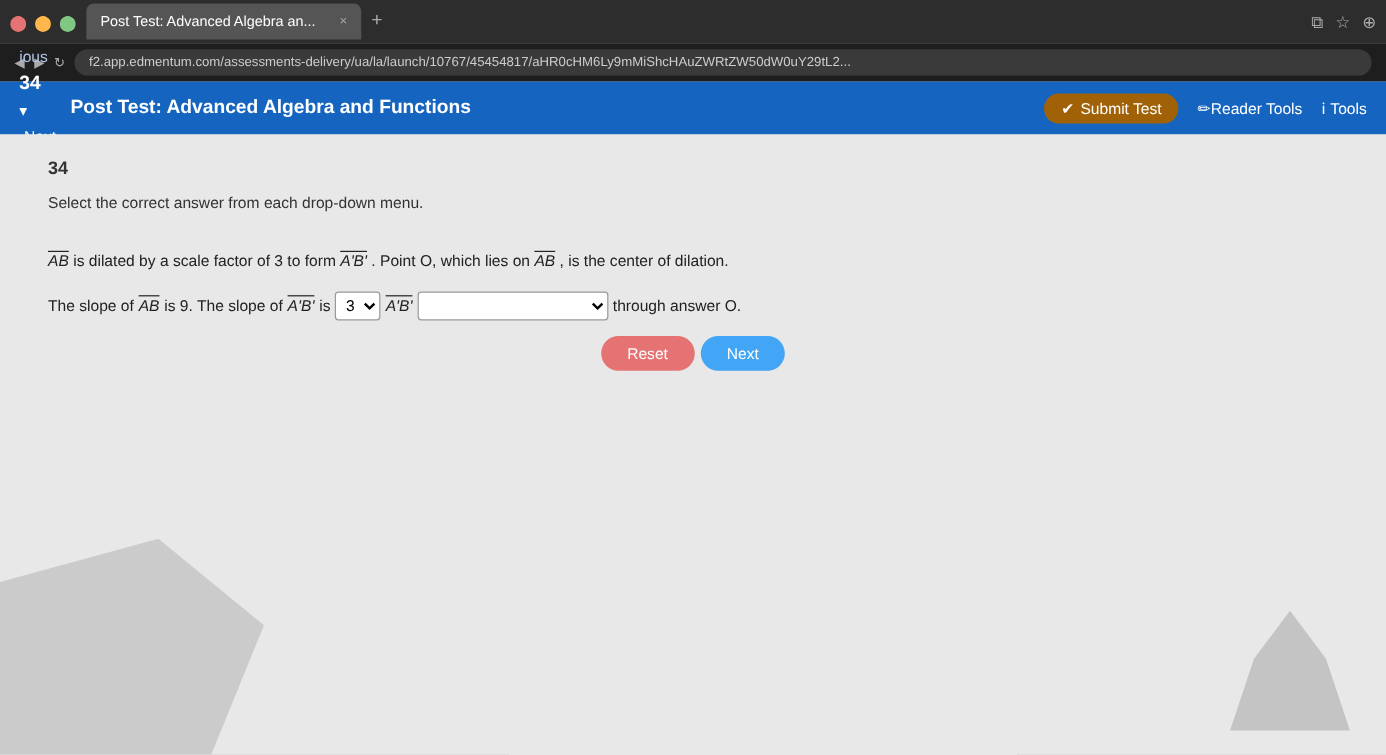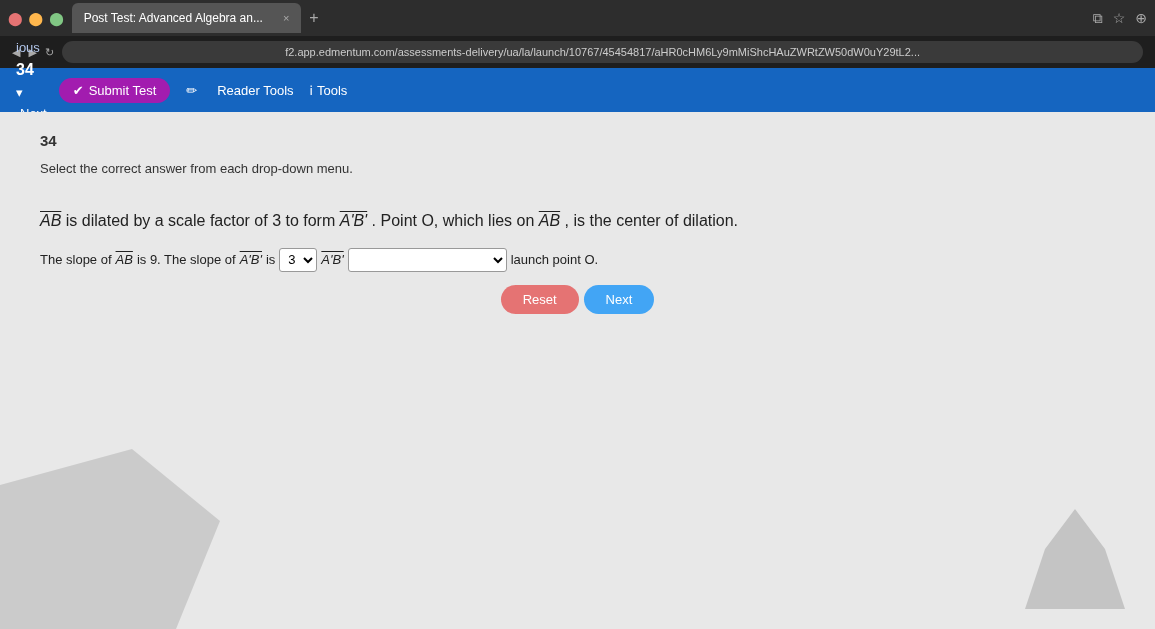--- a/index.html
+++ b/index.html
@@ -62,21 +62,20 @@
     }
     .address-bar-input {
       flex: 1;
       background: #3a3a3a;
       border: none;
       border-radius: 12px;
       color: #ccc;
       font-size: 11px;
       padding: 4px 12px;
       height: 22px;
-      text-align: center;
     }
     .browser-icons {
       display: flex;
       gap: 10px;
       color: #aaa;
       font-size: 14px;
     }
 
     
     .app-header {
@@ -101,40 +100,40 @@
       font-size: 16px;
       font-weight: bold;
       color: white;
     }
     .header-actions {
       display: flex;
       align-items: center;
       gap: 16px;
     }
     .submit-test-btn {
-      background: #a21caf;
+      background: #a16207;
       color: white;
       border: none;
       border-radius: 16px;
       padding: 5px 14px;
       font-size: 13px;
       cursor: pointer;
       display: flex;
       align-items: center;
       gap: 5px;
     }
     .reader-tools-btn {
       background: transparent;
       color: white;
       border: none;
       font-size: 13px;
       cursor: pointer;
       display: flex;
       align-items: flex-end;
-      gap: 20px;
+      gap: 0;
     }
     .info-btn {
       background: transparent;
       color: white;
       border: none;
       font-size: 13px;
       cursor: pointer;
       display: flex;
       align-items: center;
       gap: 4px;
@@ -154,21 +153,21 @@
       font-weight: bold;
       color: #333;
       margin-bottom: 12px;
     }
     .instruction {
       font-size: 13px;
       color: #333;
       margin-bottom: 32px;
     }
     .question-text {
-      font-size: 16px;
+      font-size: 13px;
       color: #222;
       margin-bottom: 14px;
       line-height: 1.6;
     }
     .question-line {
       font-size: 13px;
       color: #222;
       display: flex;
       align-items: center;
       flex-wrap: wrap;
@@ -264,20 +263,21 @@
 </div>
 
 <div class="app-header">
   <div class="header-nav">
     <span>ious</span>
     <span style="font-size:16px;font-weight:bold;color:white;">34</span>
     <span style="color:white;">▾</span>
     <span style="color:white;margin-left:4px;">Next</span>
     <span style="color:white;font-size:12px;">⊙</span>
   </div>
+  <div class="header-title">Post Test: Advanced Algebra and Functions</div>
   <div class="header-actions">
     <button class="submit-test-btn">
       <span class="checkmark-icon"></span>
       <span>Submit Test</span>
     </button>
     <button class="reader-tools-btn">
       <span class="reader-icon"></span>
       <span>Reader Tools</span>
     </button>
     <button class="info-btn">
@@ -314,21 +314,21 @@
       <option value="1">1</option>
       <option value="2">2</option>
       <option value="4">4</option>
     </select>
     <span style="text-decoration:overline;"><em>A'B'</em></span>
     <select class="select-box" style="min-width:120px;">
       <option value=""></option>
       <option value="passes through">passes through</option>
       <option value="does not pass through">does not pass through</option>
     </select>
-    <span>launch point O.</span>
+    <span>through answer O.</span>
   </div>
 
   <div class="buttons-row">
     <button class="reset-btn">
       <span>Reset</span>
     </button>
     <button class="next-btn">
       <span>Next</span>
     </button>
   </div>

